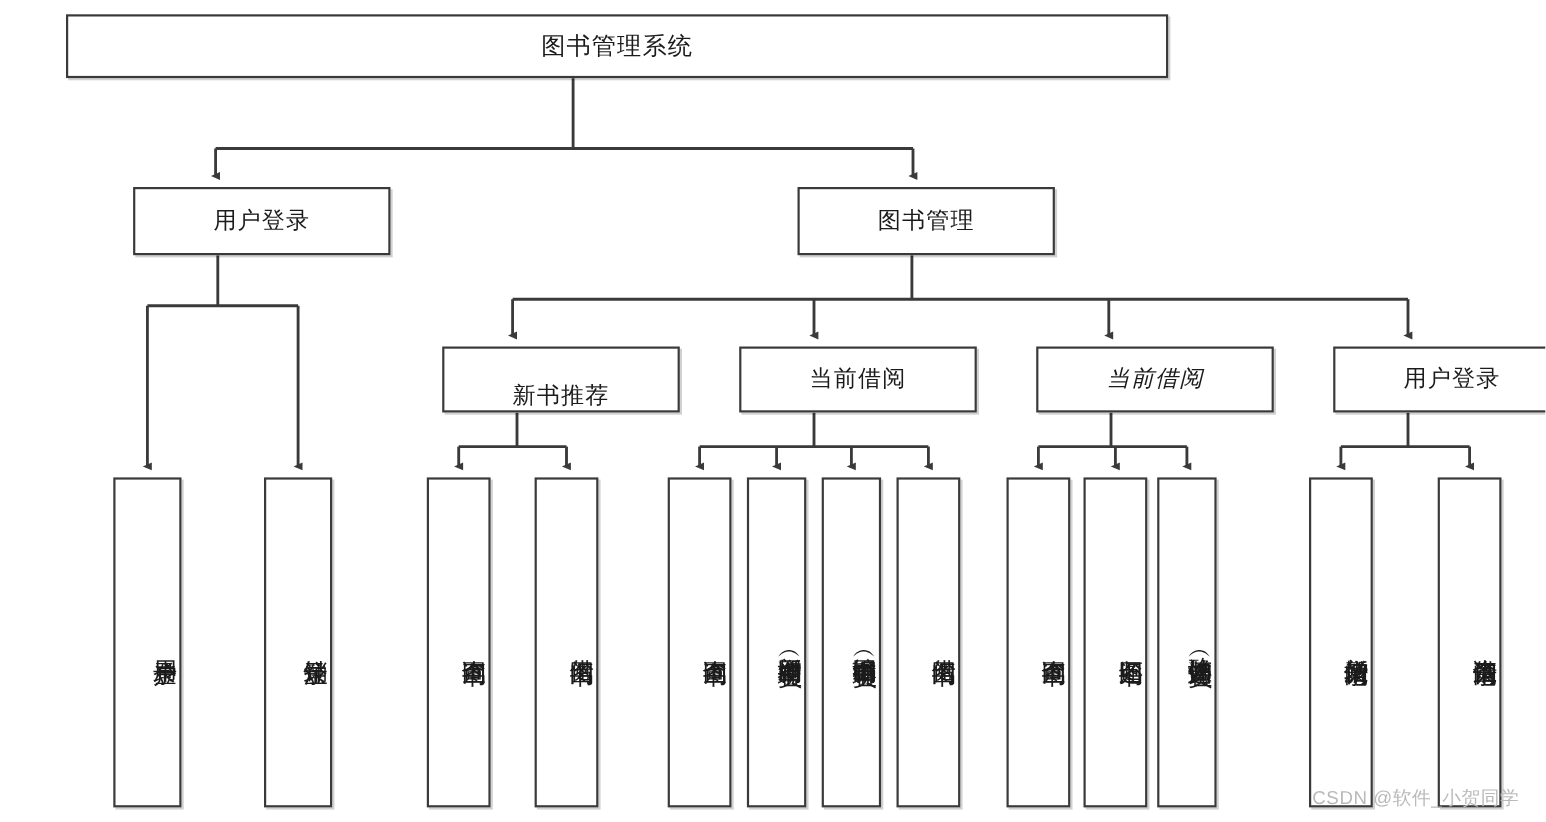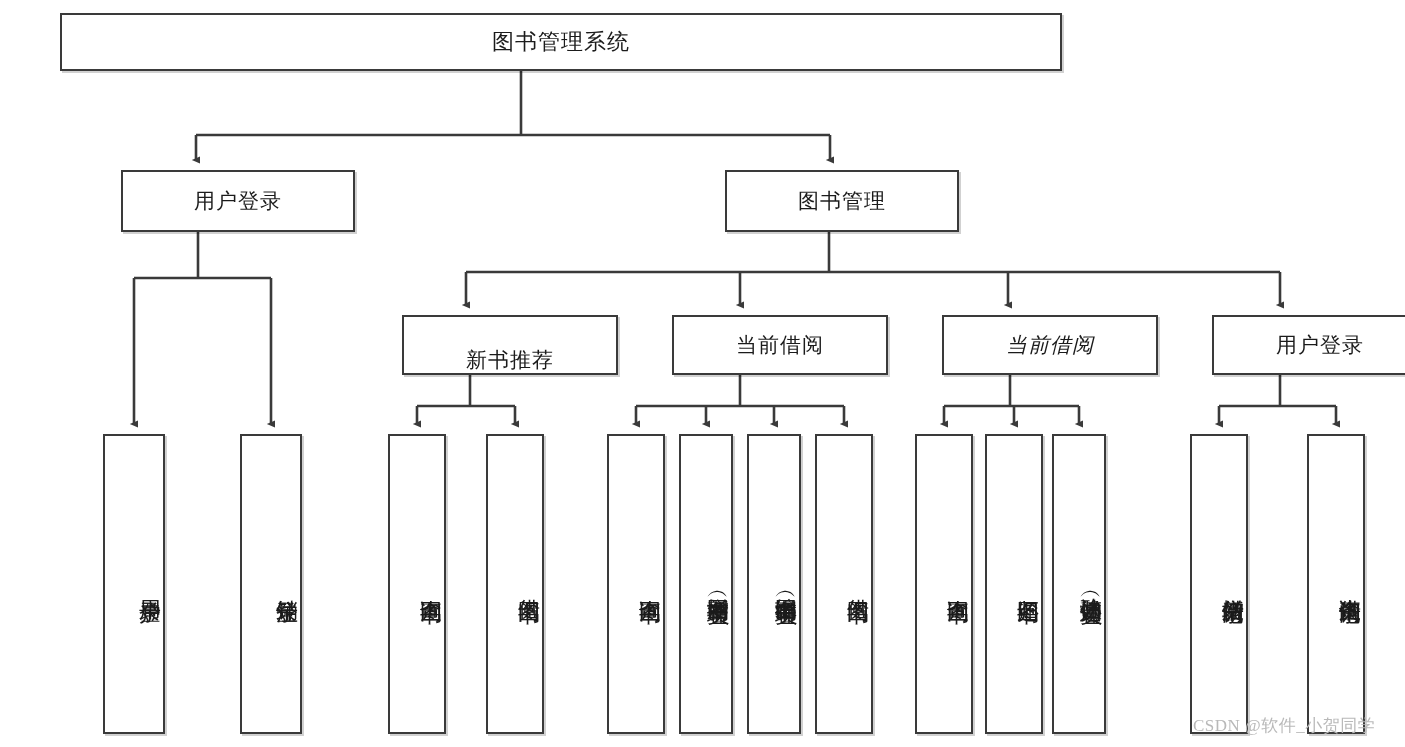--- a/index.html
+++ b/index.html
@@ -58,21 +58,21 @@
     font-size: 22px;
   }
   .watermark {
     position: absolute;
     color: #b9b9b9;
     font-size: 17px;
     letter-spacing: 0.5px;
     white-space: nowrap;
     z-index: 9;
     pointer-events: none;
-    font-family: Liberation Serif, serif;
+    font-family: Liberation Sans, sans-serif;
   }
 </style>
 </head>
 <body>
 
 <div id="diagram-root">
 
   <svg id="diagram-svg" viewBox="0 0 1405 747" xmlns="http://www.w3.org/2000/svg">
     <defs>
       <marker id="arrowhead" markerWidth="9" markerHeight="9" refX="4.2" refY="4.4" orient="auto" markerUnits="userSpaceOnUse">

